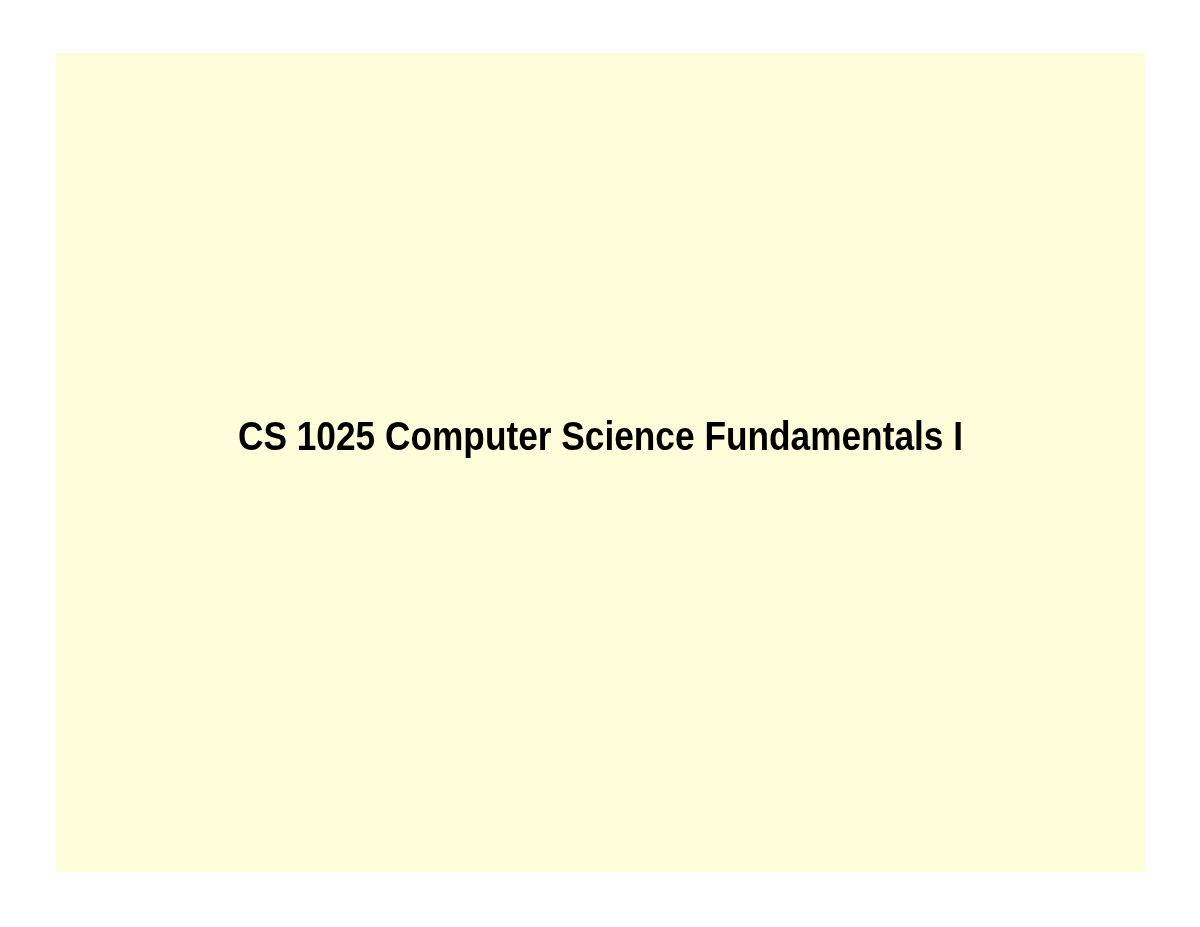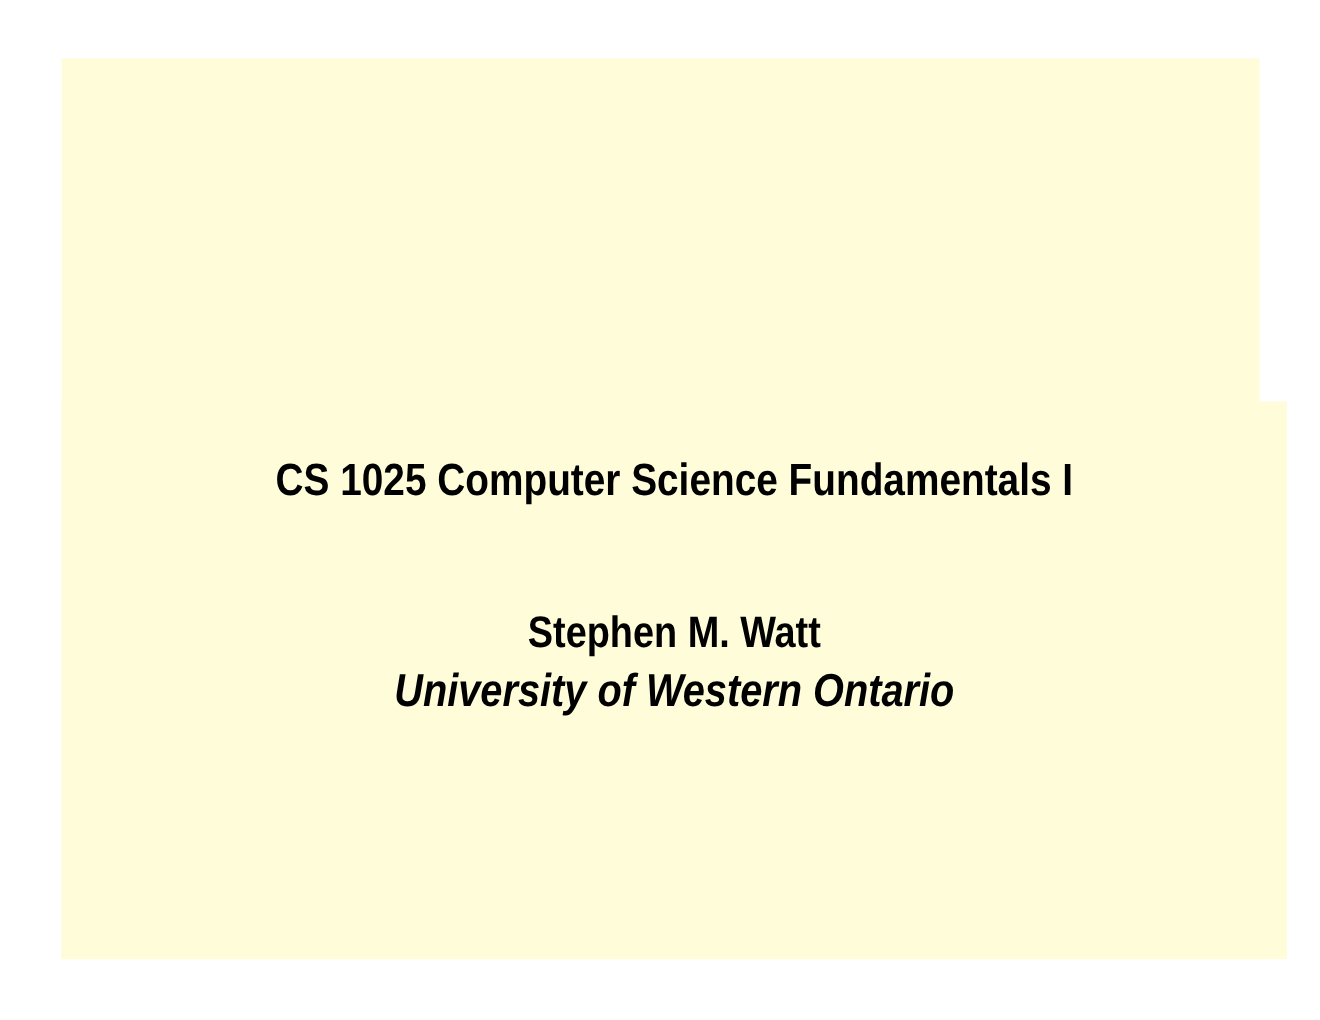--- a/index.html
+++ b/index.html
@@ -55,21 +55,20 @@
   }
 
   
   .body-area {
     position: absolute;
     left: 0;
     top: 312px;
     width: 1089px;
     height: 507px;
     background: #fffcd9;
-    padding-left: 25px;
   }
 
   .course-line {
     position: absolute;
     left: 0;
     right: 0;
     top: 49px;
     text-align: center;
     color: #000000;
     font-family: "Liberation Sans Narrow", "Liberation Sans", "DejaVu Sans", sans-serif;
@@ -117,20 +116,16 @@
 </head>
 <body>
 
 <div class="slide">
 
 
   <div class="body-area">
 
     <div class="course-line">CS 1025 Computer Science Fundamentals I</div>
 
-    <div class="author-block">
-      <span class="author-name">Stephen M. Watt</span>
-      <span class="author-affiliation">University of Western Ontario</span>
-    </div>
 
   </div>
 
 </div>
 
 </body></html>

